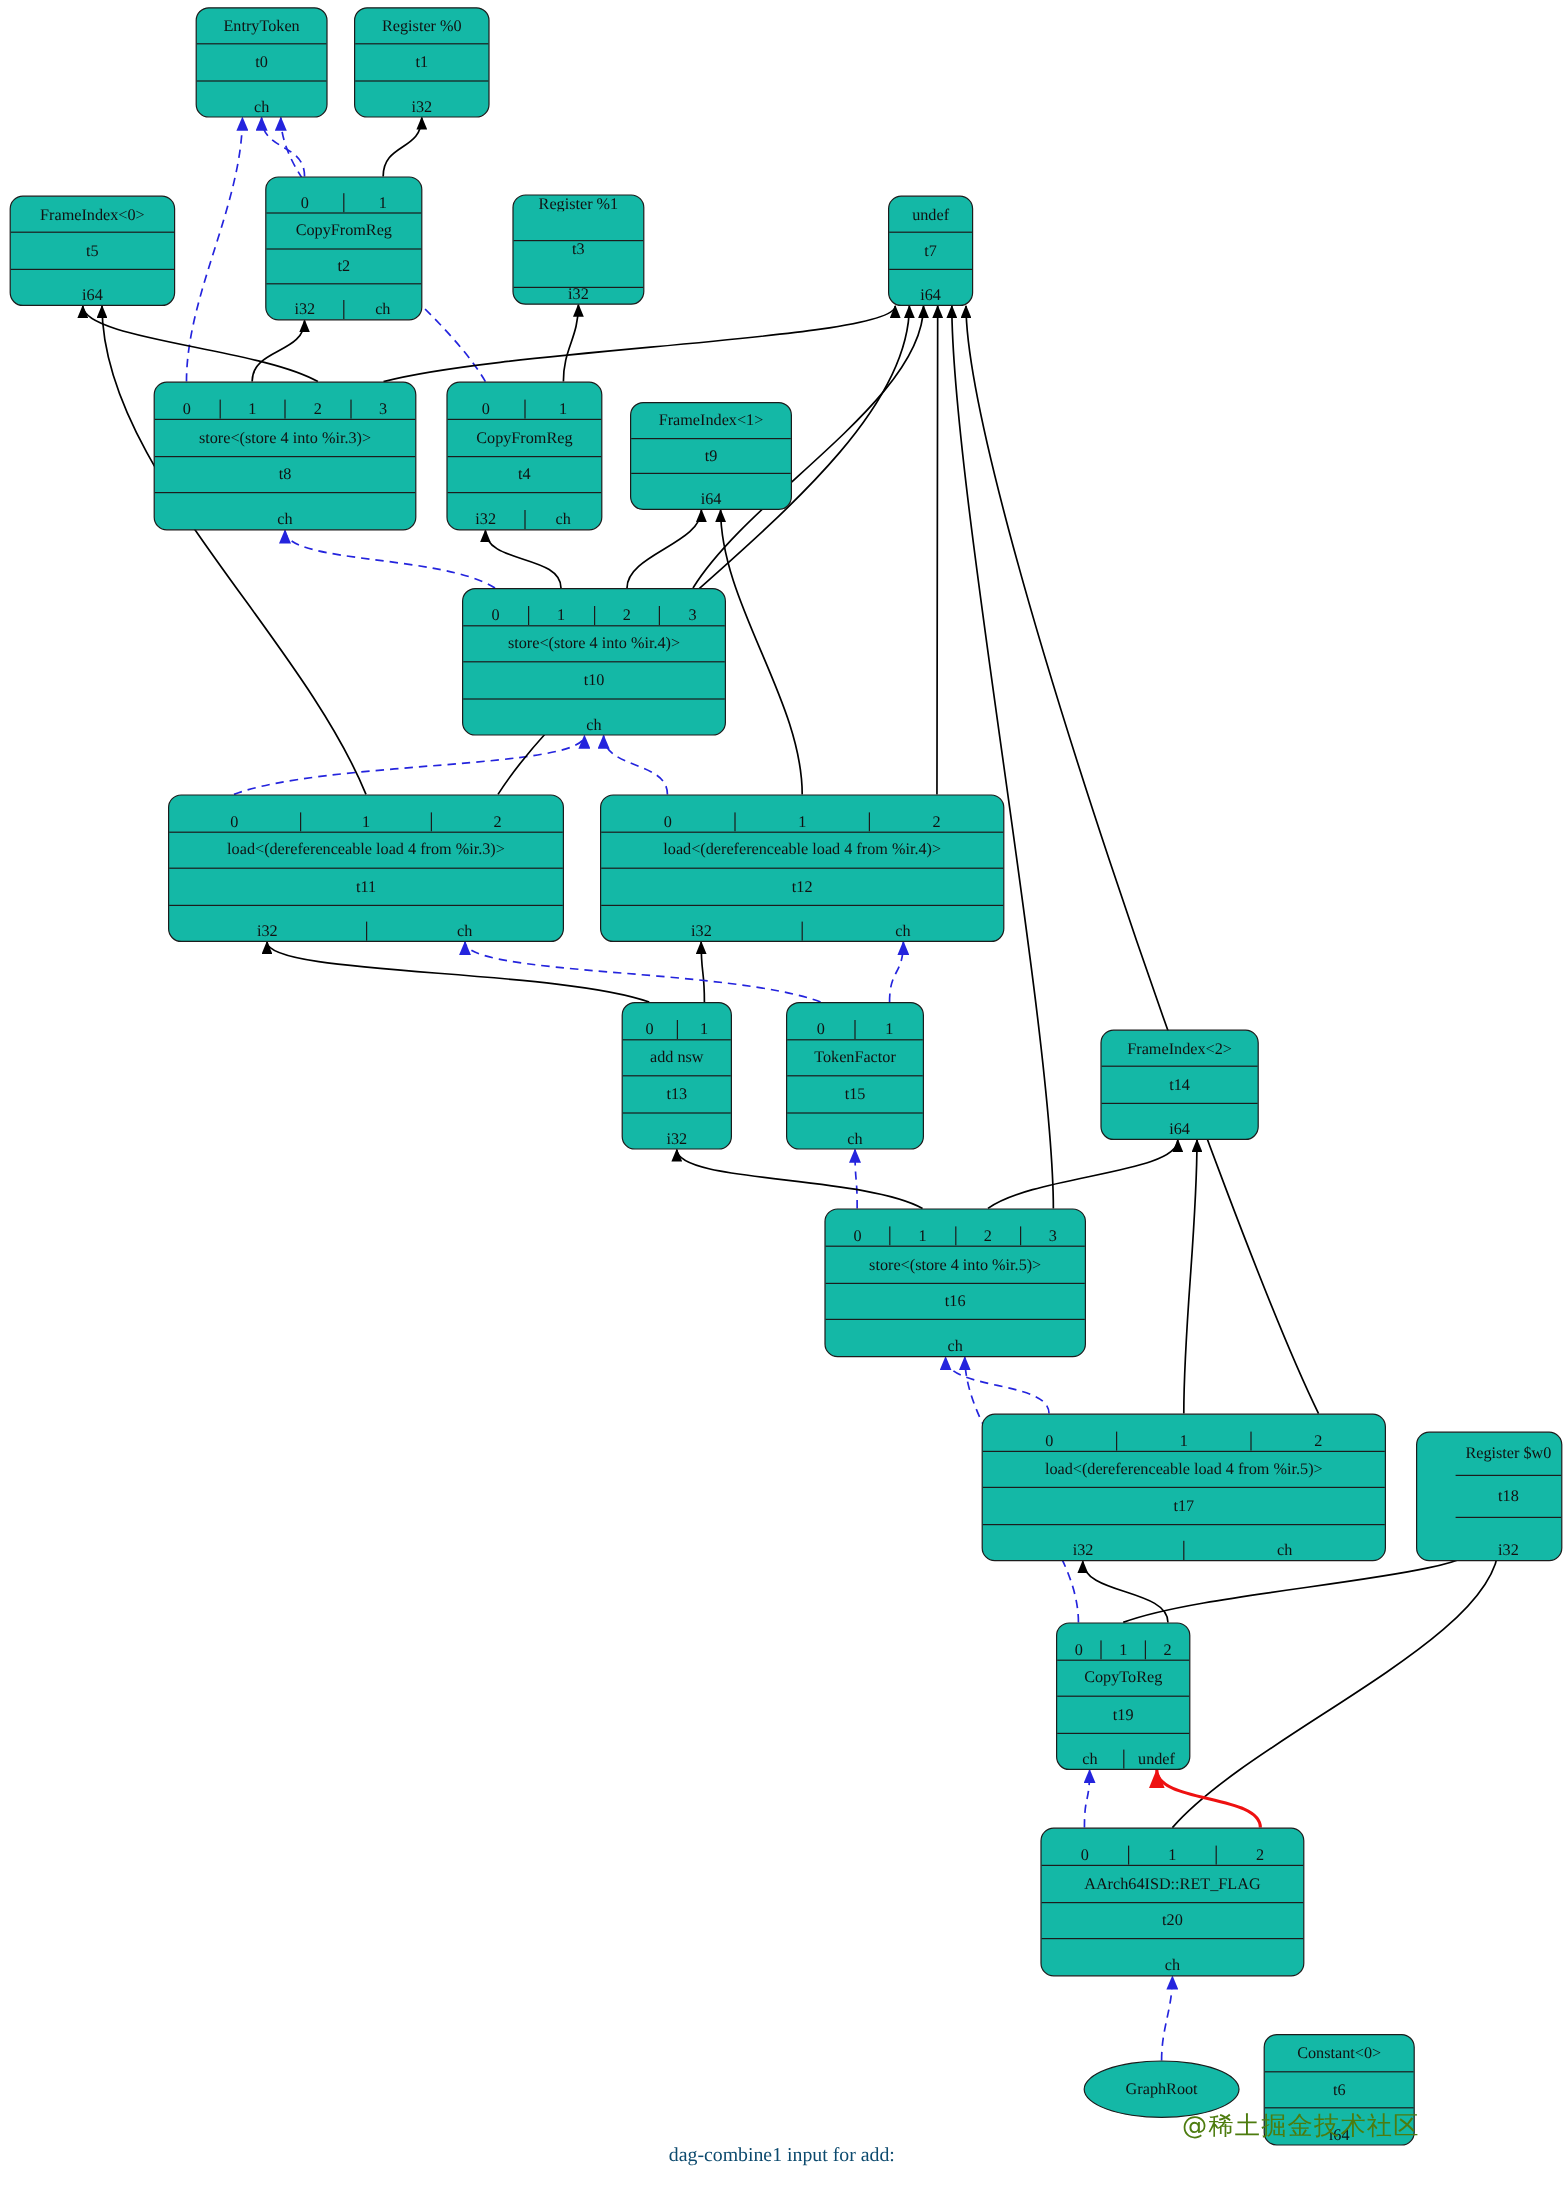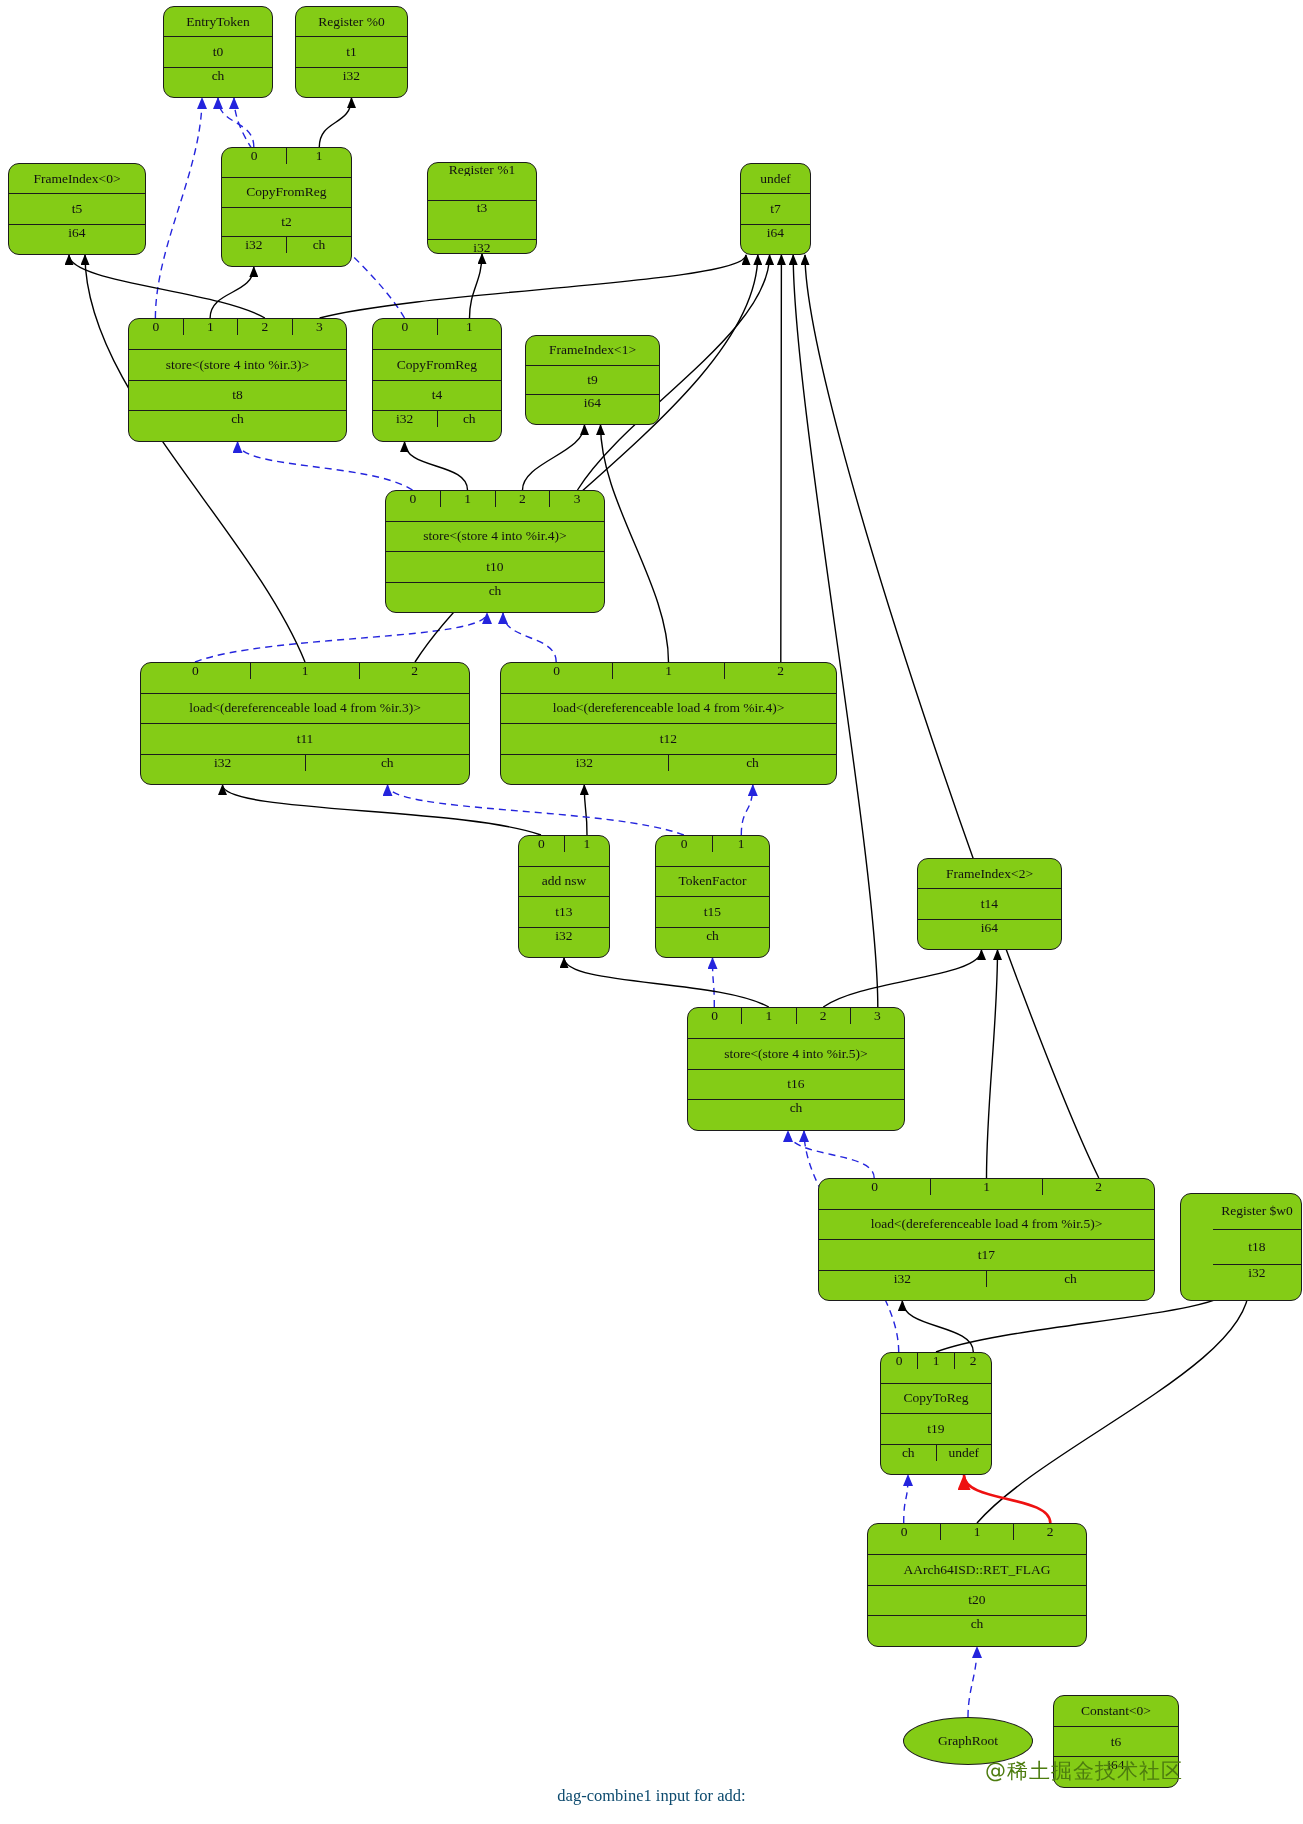--- a/index.html
+++ b/index.html
@@ -1,26 +1,26 @@
 <!DOCTYPE html>
 <html><head>
 <meta charset="utf-8">
 <style>
   html,body{margin:0;padding:0;background:#ffffff;}
   #canvas{position:relative;width:1303px;height:1824px;background:#ffffff;
           font-family:"Liberation Serif",serif;overflow:hidden;}
   #edges{position:absolute;left:0;top:0;z-index:1;}
-  .node{position:absolute;z-index:2;background:#84cc16;border:1.4px solid #1c1c1c;
+  .node{position:absolute;z-index:2;background:#14b8a6;border:1.4px solid #1c1c1c;
         border-radius:11px;display:flex;flex-direction:column;box-sizing:border-box;}
   .node.ellipse{border-radius:50%;}
   .row{flex:1;display:flex;align-items:center;justify-content:center;
        font-size:13.5px;color:#111;border-top:1.4px solid #1c1c1c;
        overflow:hidden;white-space:nowrap;padding:0 2px;}
   .row:first-child{border-top:none;}
-  .row.cells{padding:0;align-items:flex-start;}
+  .row.cells{padding:0;align-items:flex-end;}
   .cell{flex:1;display:flex;align-items:center;justify-content:center;
         border-left:1.4px solid #1c1c1c;}
   .cell:first-child{border-left:none;}
   .caption{position:absolute;left:0;right:0;text-align:center;font-size:16.5px;
            color:#0c4a6e;z-index:3;font-family:Liberation Serif, serif;}
   .watermark{position:absolute;font-size:21px;color:#4d7c0f;z-index:4;
              font-family:"DejaVu Sans",sans-serif;letter-spacing:1px;}
 </style>
 </head>
 <body>
@@ -210,21 +210,21 @@
       <div class="row cells">
         <div class="cell">0</div>
         <div class="cell">1</div>
       </div>
       <div class="row">TokenFactor</div>
       <div class="row">t15</div>
       <div class="row cells">
         <div class="cell">ch</div>
       </div>
     </div>
-    <div class="node" style="left: 917px; top: 858px; width: 145px; height: 92px;">
+    <div class="node" style="left: 917px; top: 858px; width: 132px; height: 92px;">
       <div class="row">FrameIndex&lt;2&gt;</div>
       <div class="row">t14</div>
       <div class="row cells">
         <div class="cell">i64</div>
       </div>
     </div>
     <div class="node" style="left: 687px; top: 1007px; width: 218px; height: 124px;">
       <div class="row cells">
         <div class="cell">0</div>
         <div class="cell">1</div>

